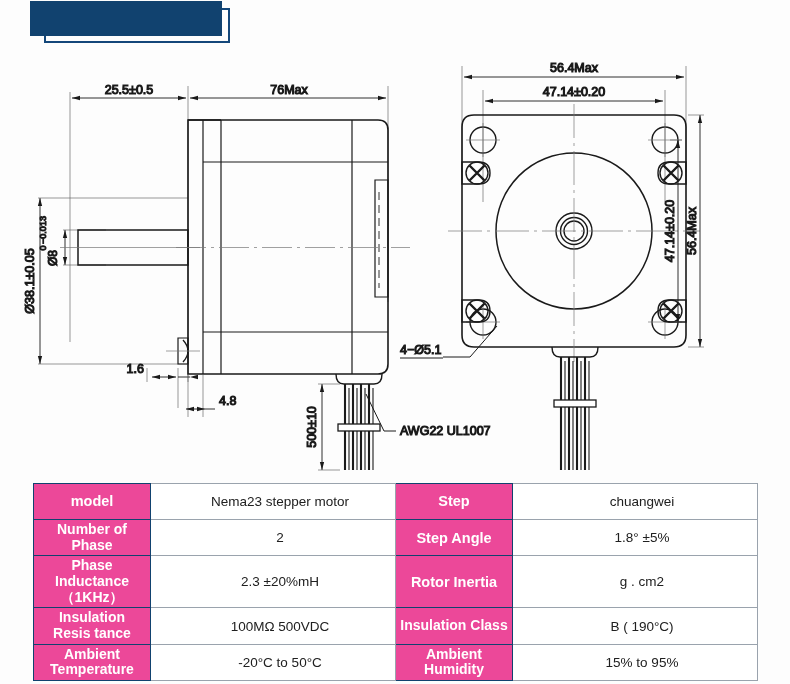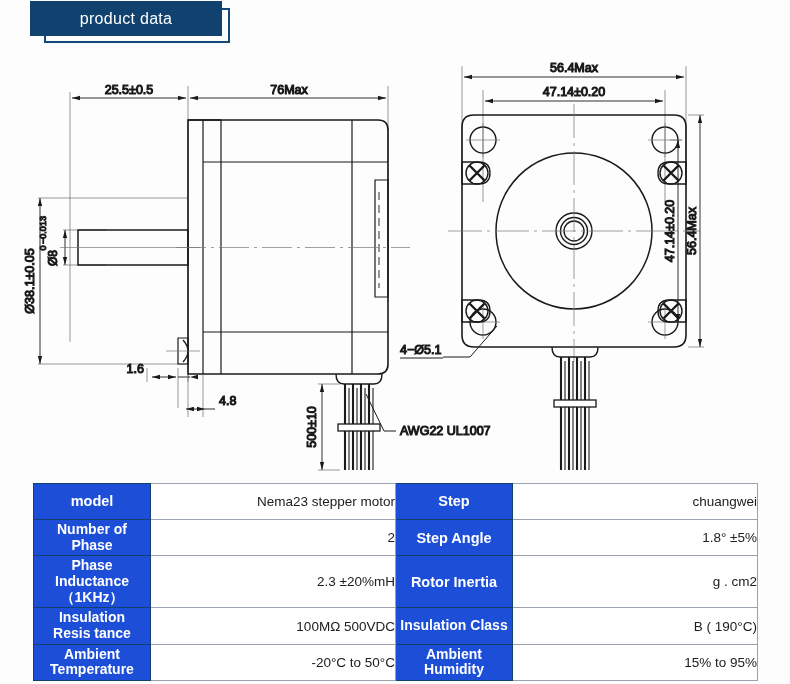--- a/index.html
+++ b/index.html
@@ -39,42 +39,41 @@
     table-layout:fixed;
   }
   #spec-table td{
     border:1px solid #9aa3ad;
     height:31px;
     padding:2px 0;
     vertical-align:middle;
     font-size:12.5px;
   }
   #spec-table td.lbl{
-    background:#1d4ed8;color:#ffffff;
+    background:#ec4899;color:#ffffff;
     text-align:center;font-weight:bold;line-height:1.12;
     padding-left:3px;padding-right:3px;
     border-color:#11426f;
   }
   #spec-table td.val{
     background:#ffffff;color:#202020;
-    padding-left:14px;text-align:right;font-weight:normal;
+    padding-left:14px;text-align:center;font-weight:normal;
   }
   #spec-table col.c-lbl{width:117px;}
   #spec-table col.c-val{width:245px;}
   .lbl .big{font-size:14.5px;font-weight:bold;}
   .lbl .sm{font-size:14px;font-weight:bold;}
   .val .vtxt{font-size:13.5px;}
 </style>
 </head>
 <body>
 
 <div id="banner-wrap">
   <div id="banner-outline"></div>
   <div id="banner-fill"></div>
-  <div id="banner-text">product data</div>
 </div>
 
 <div id="drawing">
 <svg width="790" height="420" viewBox="0 0 790 420" xmlns="http://www.w3.org/2000/svg">
   <defs>
     <marker id="ah-l" markerWidth="10" markerHeight="8" refX="9" refY="4" orient="auto">
       <path d="M9,4 L0,1.6 L0,6.4 Z" fill="#1a1a1a"></path>
     </marker>
     <marker id="ah-r" markerWidth="10" markerHeight="8" refX="1" refY="4" orient="auto">
       <path d="M1,4 L10,1.6 L10,6.4 Z" fill="#1a1a1a"></path>

